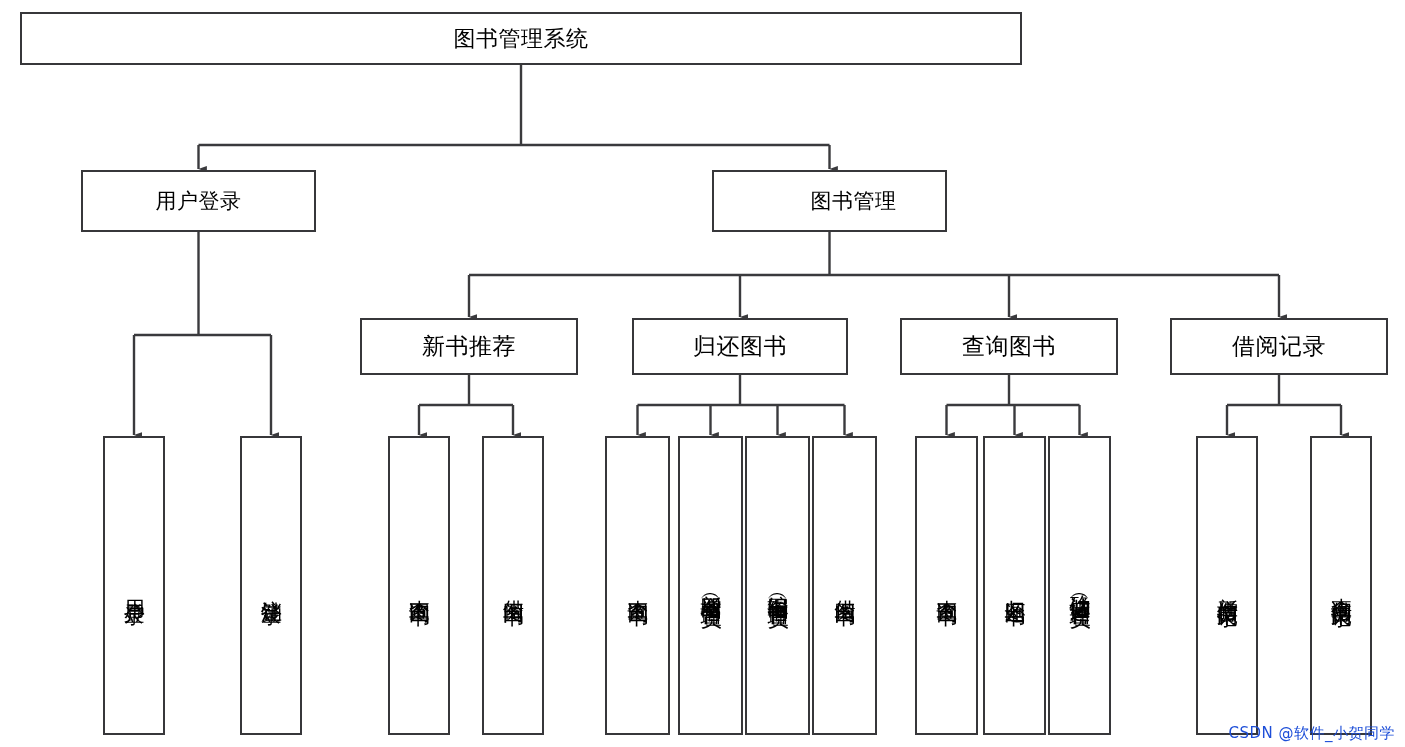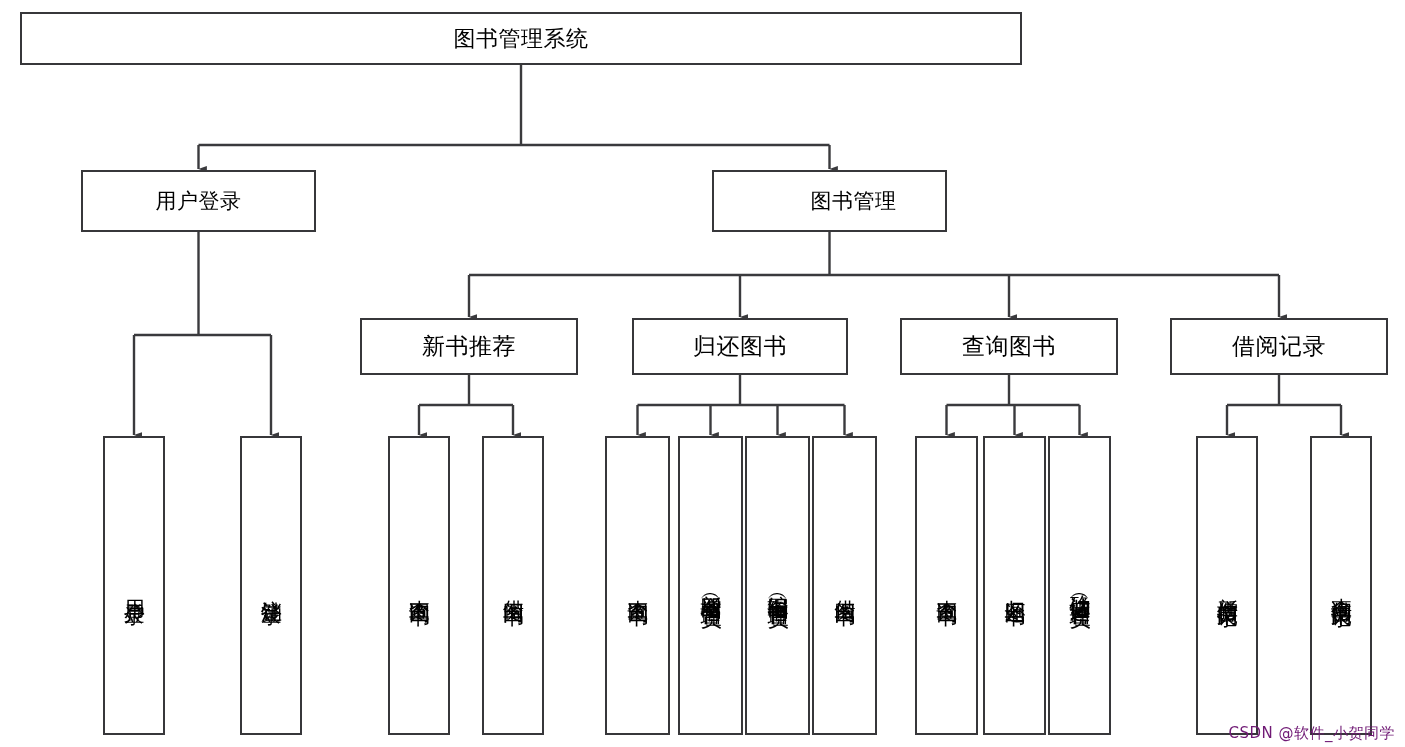--- a/index.html
+++ b/index.html
@@ -52,21 +52,21 @@
     line-height:1.18;
     letter-spacing:2px;
     white-space:nowrap;
     padding-top:2px;
   }
   #watermark{
     position:absolute;
     right:10px;
     bottom:4px;
     font-size:15px;
-    color:#701a75;
+    color:#1d4ed8;
     letter-spacing:0.5px;
     z-index:5;
     white-space:nowrap;
     font-family:"DejaVu Sans","Liberation Sans",sans-serif;
   }
 </style>
 </head>
 <body>
 
 <div id="canvas">

